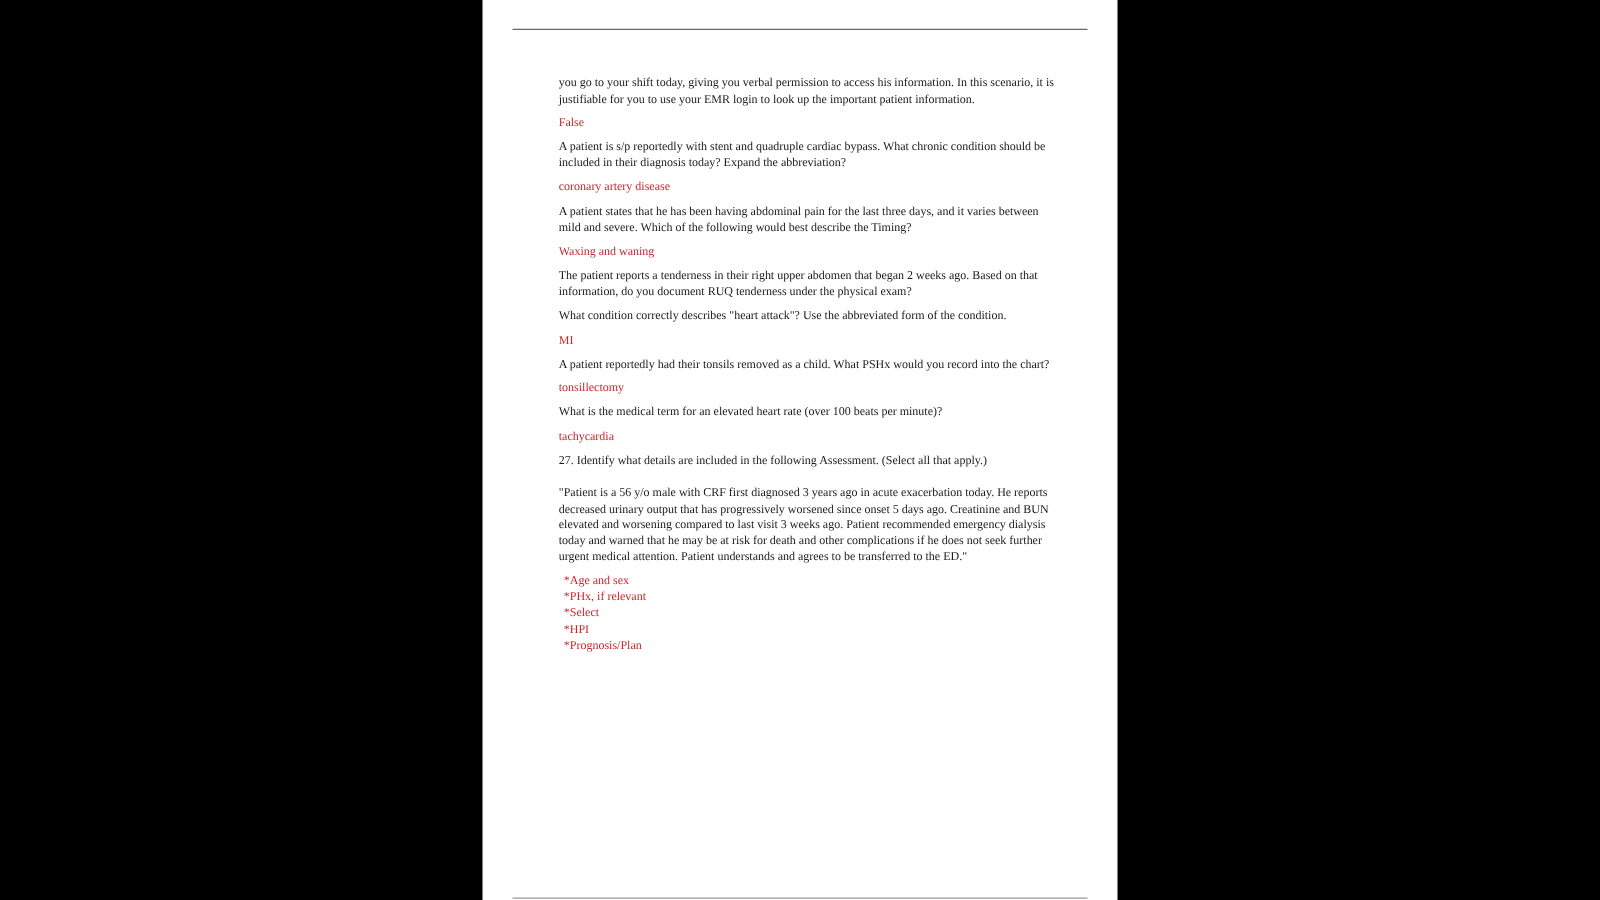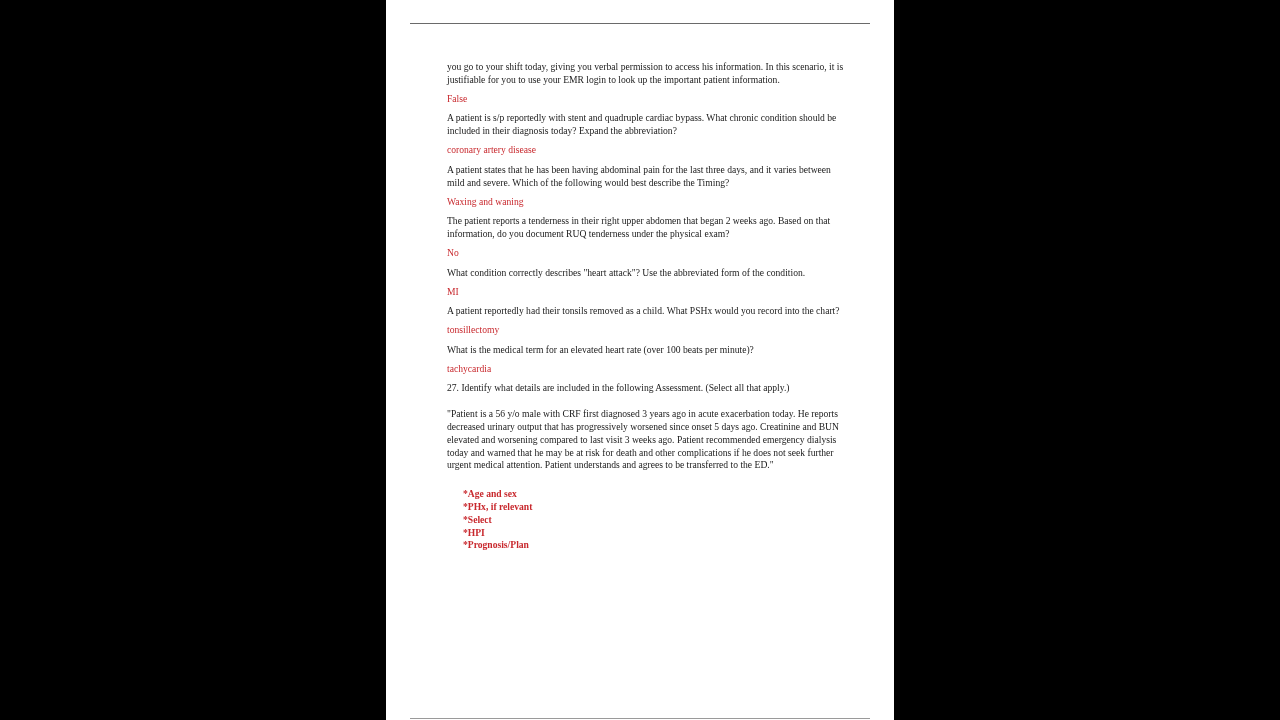--- a/index.html
+++ b/index.html
@@ -42,43 +42,41 @@
     }
     .a {
       margin: 0 0 6.5px 0;
       color: #c8282d;
     }
     .quote {
       margin: 13px 0 6.5px 0;
     }
     .opts {
       color: #c8282d;
-      margin: 16px;
-      font-weight: bold;
+      margin: 4px;
     }
     .opts div { margin: 0; }
   </style>
 </head>
 <body>
 
 <div class="page">
   <div class="rule top"></div>
 
   <div class="content">
     <p class="q">you go to your shift today, giving you verbal permission to access his information. In this scenario, it is justifiable for you to use your EMR login to look up the important patient information.</p>
     <p class="a">False</p>
 
     <p class="q">A patient is s/p reportedly with stent and quadruple cardiac bypass. What chronic condition should be included in their diagnosis today? Expand the abbreviation?</p>
     <p class="a">coronary artery disease</p>
 
     <p class="q">A patient states that he has been having abdominal pain for the last three days, and it varies between mild and severe. Which of the following would best describe the Timing?</p>
     <p class="a">Waxing and waning</p>
 
     <p class="q">The patient reports a tenderness in their right upper abdomen that began 2 weeks ago. Based on that information, do you document RUQ tenderness under the physical exam?</p>
-    <p class="a">No</p>
 
     <p class="q">What condition correctly describes "heart attack"? Use the abbreviated form of the condition.</p>
     <p class="a">MI</p>
 
     <p class="q">A patient reportedly had their tonsils removed as a child. What PSHx would you record into the chart?</p>
     <p class="a">tonsillectomy</p>
 
     <p class="q">What is the medical term for an elevated heart rate (over 100 beats per minute)?</p>
     <p class="a">tachycardia</p>
 

